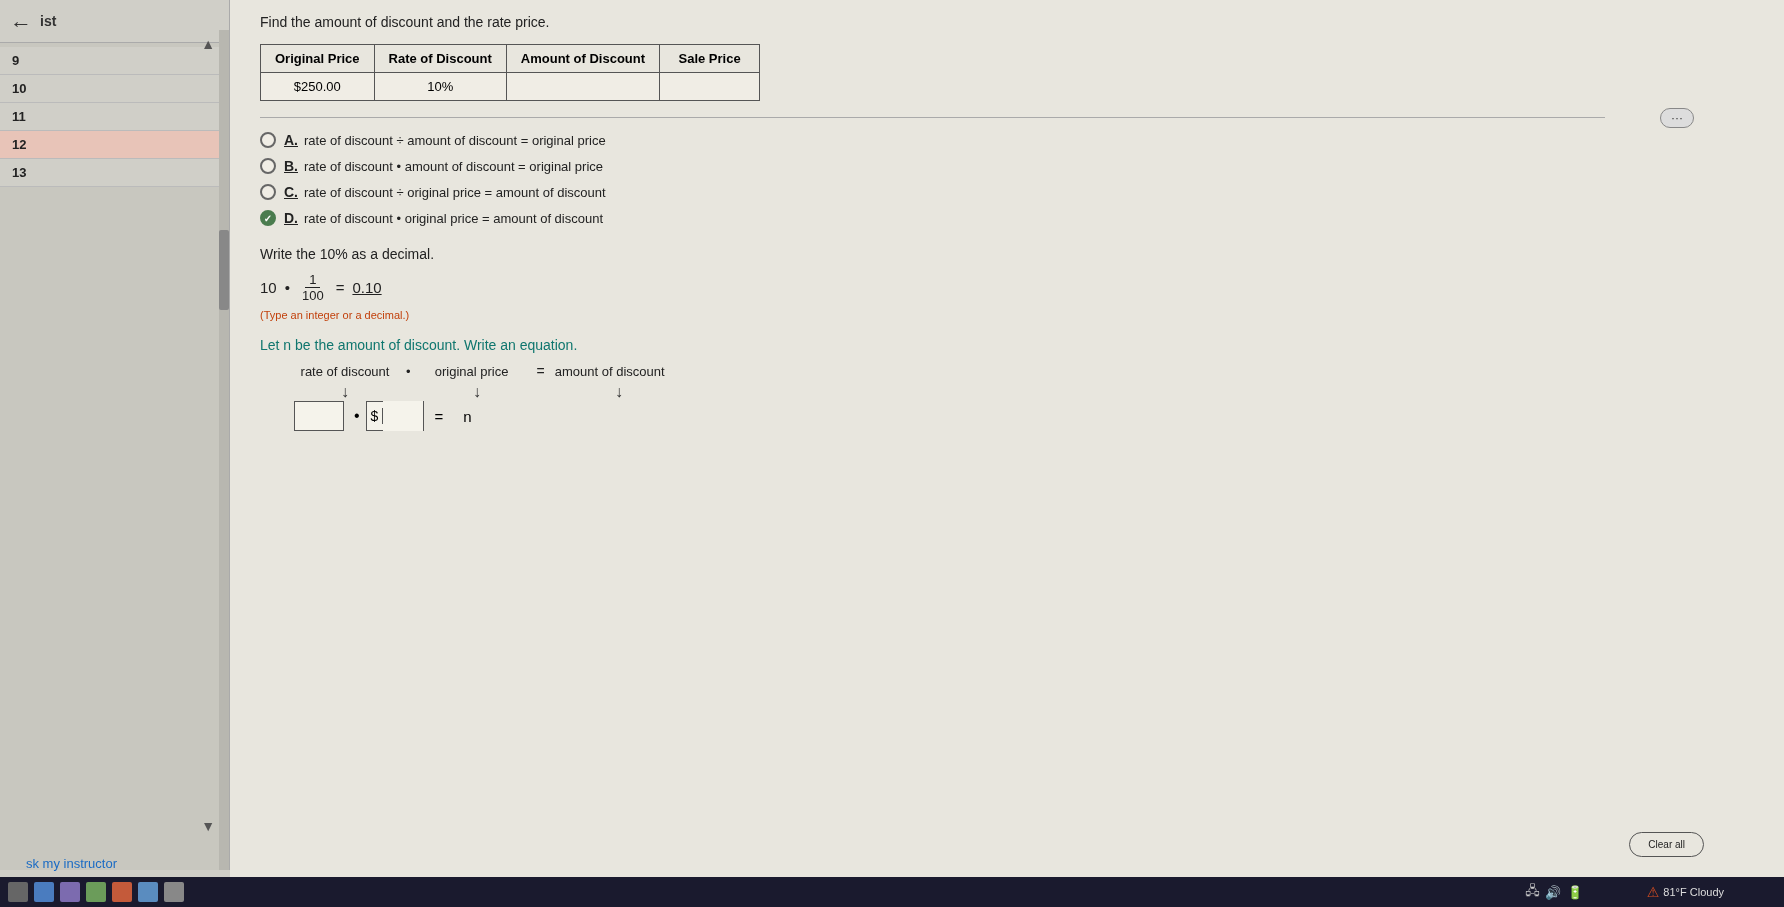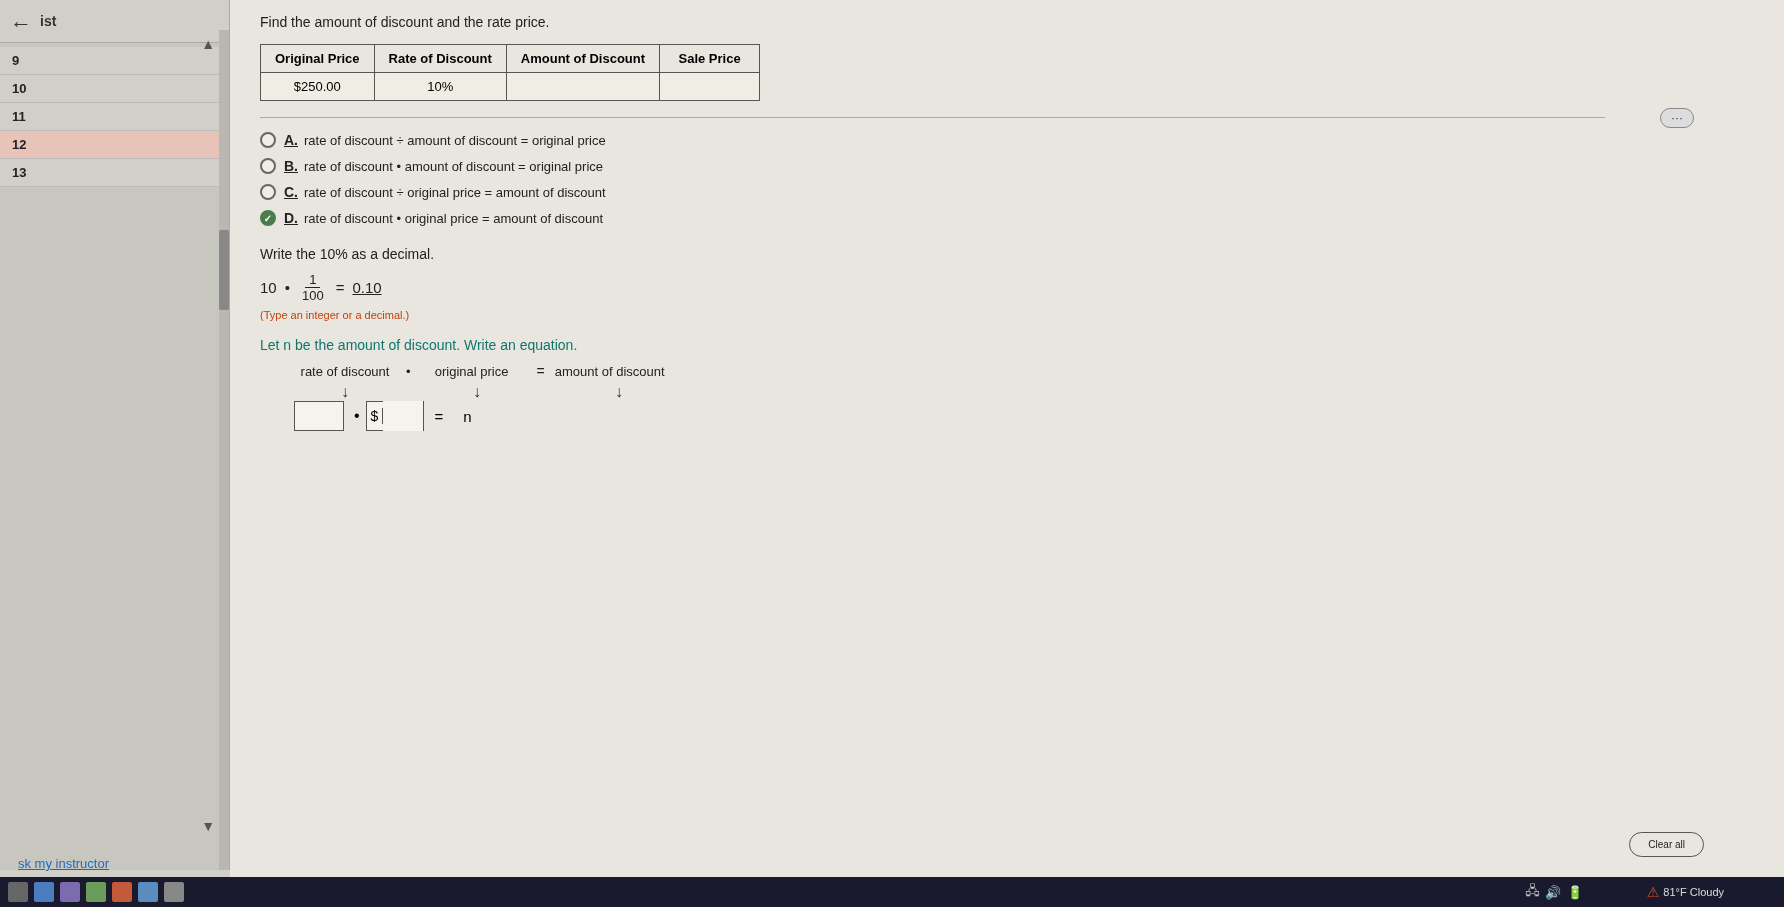--- a/index.html
+++ b/index.html
@@ -404,25 +404,24 @@
       background: #e8e6de;
       font-size: 10px;
       cursor: pointer;
       color: #222;
     }
 
     
     .ask-instructor {
       position: absolute;
       bottom: 36px;
-      left: 18px;
+      left: 26px;
       font-size: 13px;
       color: #1a6bc4;
       cursor: pointer;
-      text-decoration: underline;
     }
   </style>
 </head>
 <body>
 
 <div class="sidebar">
   <div class="sidebar-header">
     <span class="sidebar-back-btn">←</span>
     <span class="sidebar-label">ist</span>
   </div>

